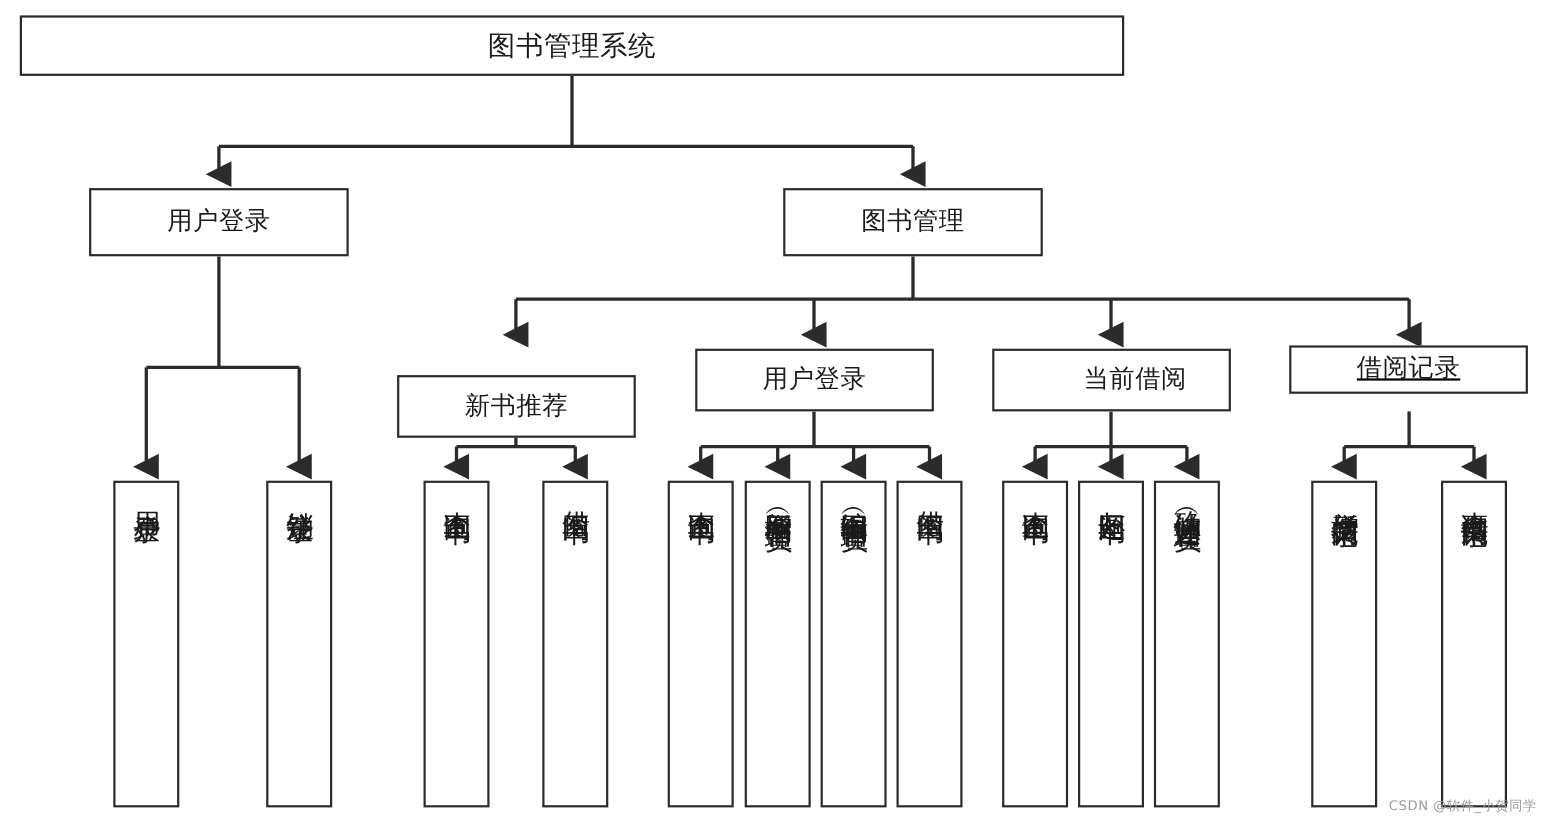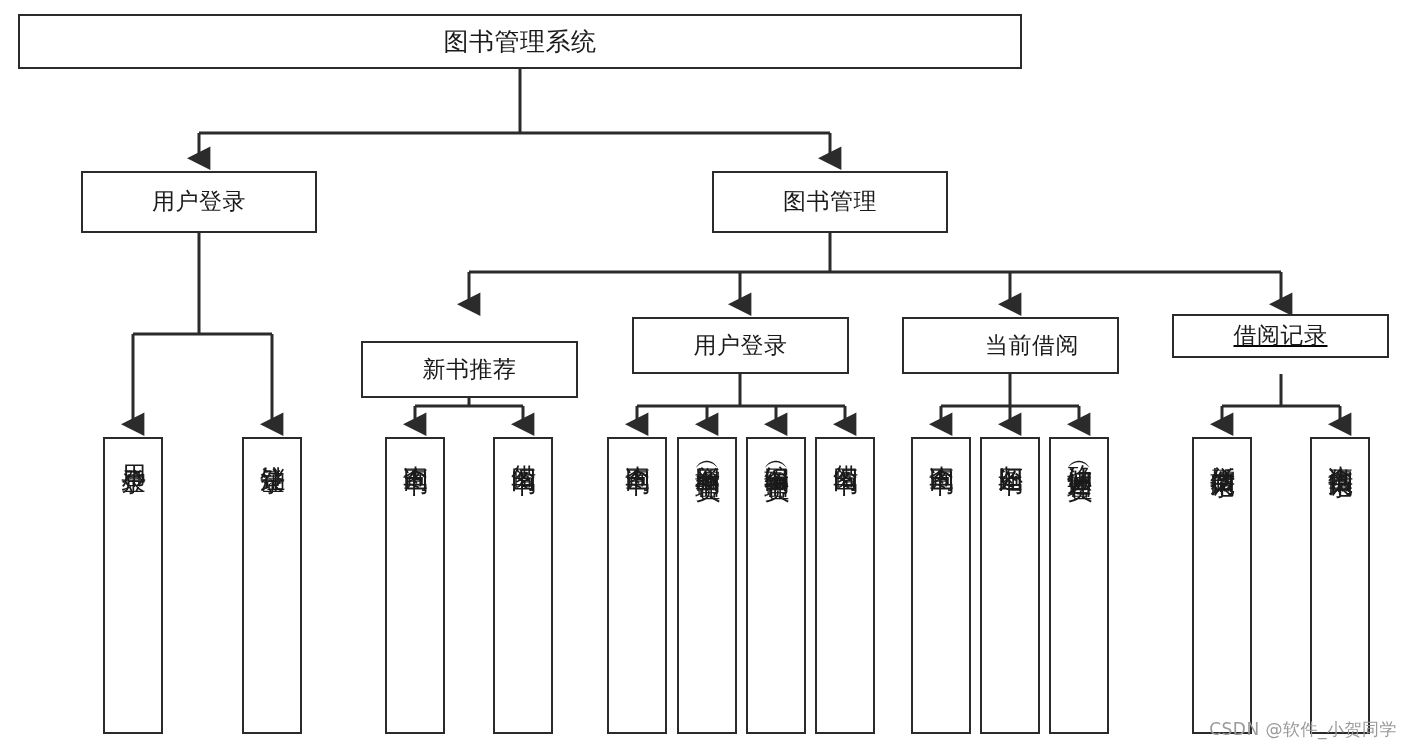--- a/index.html
+++ b/index.html
@@ -56,21 +56,21 @@
     writing-mode: vertical-rl;
     text-orientation: upright;
     line-height: 1.05;
     letter-spacing: 2px;
     white-space: nowrap;
   }
   #watermark {
     position: absolute;
     right: 8px;
     bottom: 6px;
-    font-size: 17px;
+    font-size: 12px;
     color: #9a9a9a;
     letter-spacing: 0.5px;
     white-space: nowrap;
     pointer-events: none;
   }
 </style>
 </head>
 <body>
 
 <div id="diagram-root">

